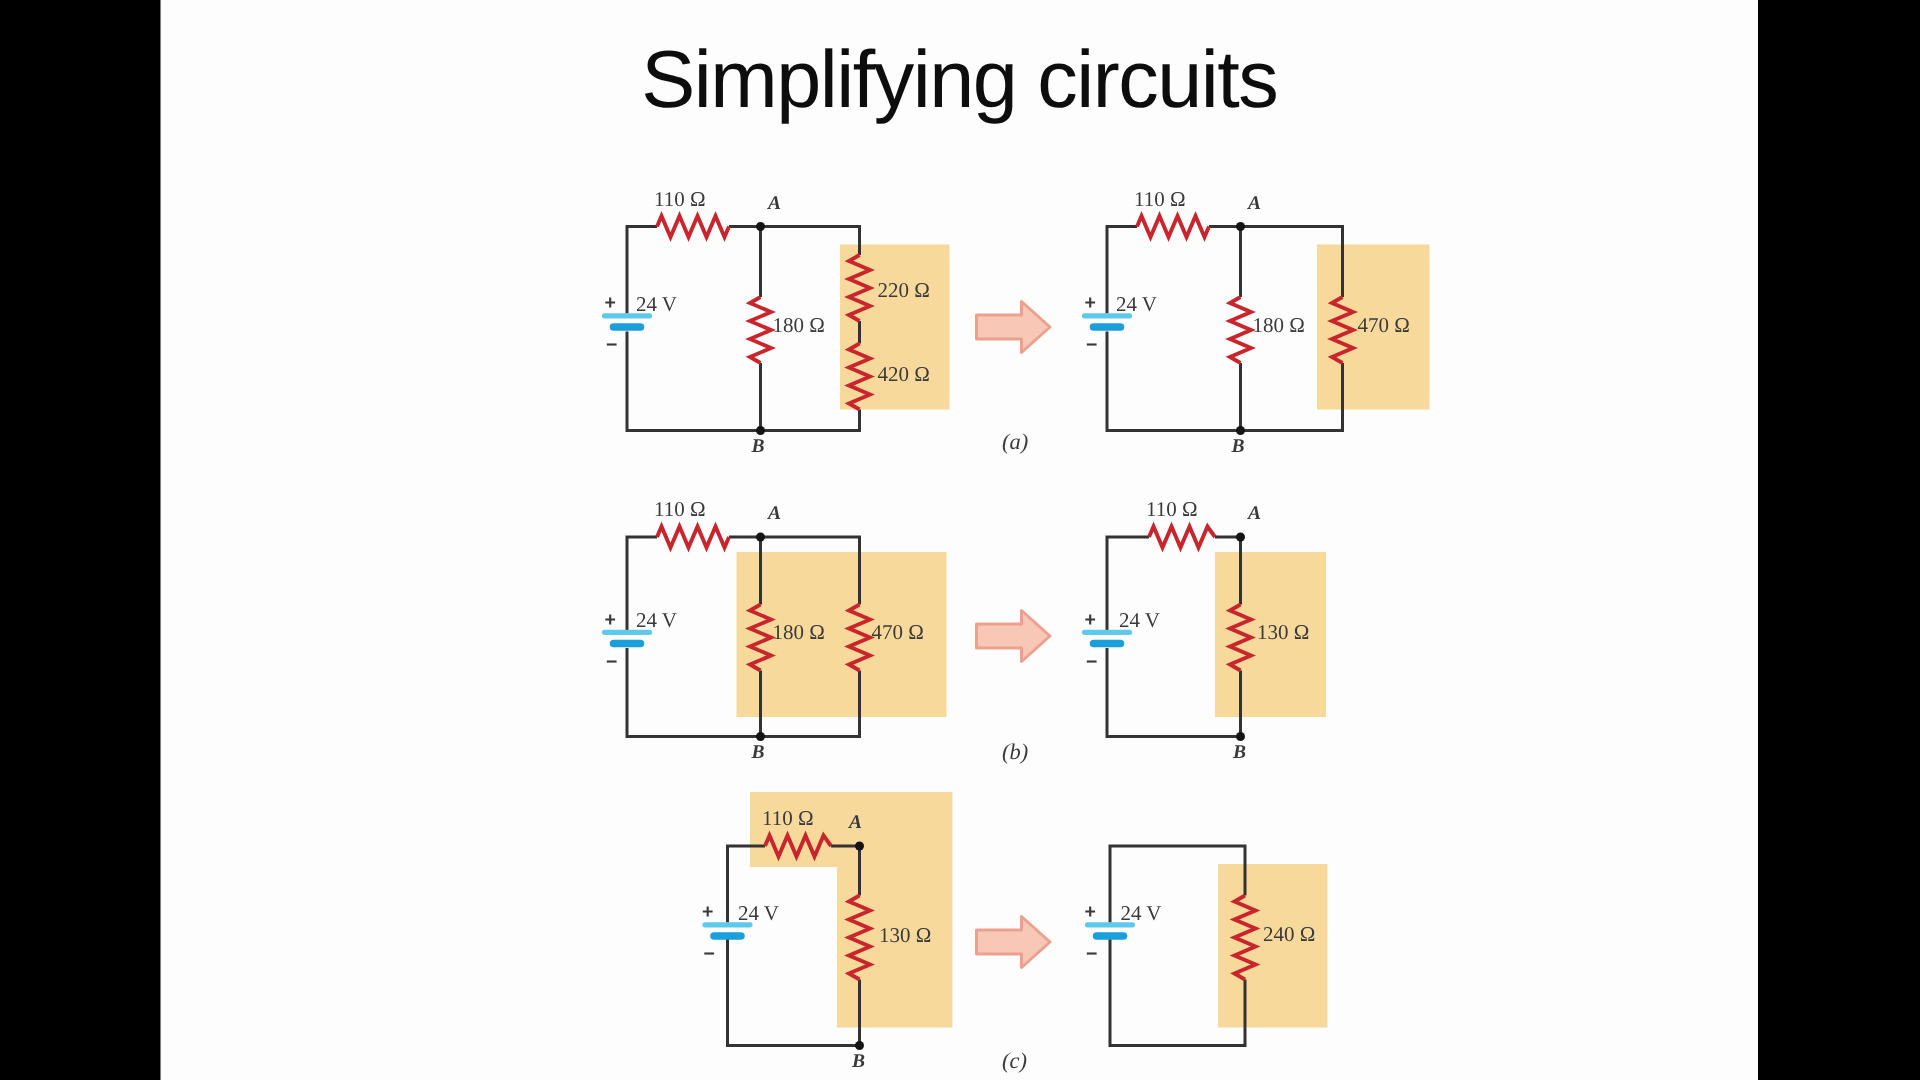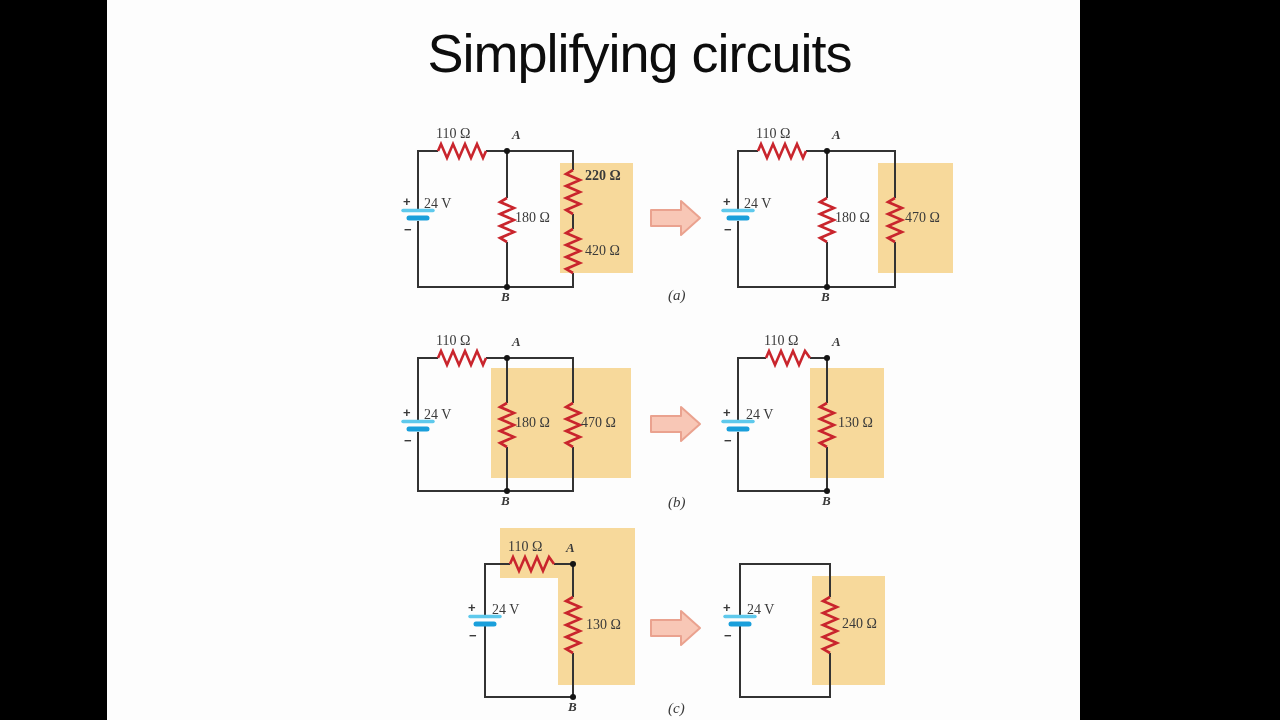--- a/index.html
+++ b/index.html
@@ -1,16 +1,16 @@
 <!DOCTYPE html>
 <html style="--background: #000000; --slide: #fdfdfd; --title-text: #0d0d0d; --text: #3a3a3a; --wire: #333333; --resistor: #c9252d; --highlight: #f7d99b; --battery-long: #5fc9ec; --battery-short: #1a9fdb; --node-dot: #141414; --arrow-fill: #f8c7b6; --arrow-stroke: #eaa28f;"><head>
 <meta charset="utf-8">
 <style>
   html,body{margin:0;padding:0;background:#000;}
-  .stage{position:relative;width:1080px;height:720px;background:var(--background,#000);overflow:hidden;font-family:"Liberation Serif",serif;}
+  .stage{position:relative;width:1280px;height:720px;background:var(--background,#000);overflow:hidden;font-family:"Liberation Serif",serif;}
   .slide{position:absolute;left:107px;top:0;width:1065px;height:720px;background:var(--slide,#fdfdfd);}
   .title{position:absolute;left:107px;top:22px;width:1065px;text-align:center;
          font-family:"Liberation Sans",sans-serif;font-size:54px;letter-spacing:-1px;color:var(--title-text,#0d0d0d);}
   .circuit{position:absolute;}
   .circuit svg{display:block;position:absolute;left:0;top:0;}
   .lbl{position:absolute;font-size:14px;color:var(--text,#3a3a3a);white-space:nowrap;font-family:"Liberation Serif",serif;line-height:1.1;text-align:center;}
   .node{position:absolute;font-style:italic;font-weight:bold;font-size:13px;color:var(--text,#3a3a3a);font-family:"Liberation Serif",serif;line-height:1.1;}
   .sign{position:absolute;font-family:"Liberation Sans",sans-serif;font-weight:bold;font-size:13px;color:var(--text,#3a3a3a);line-height:1.1;}
   .rowlbl{position:absolute;font-style:italic;font-size:15px;color:var(--text,#3a3a3a);font-family:"Liberation Serif",serif;}
   .arrow{position:absolute;}
@@ -43,21 +43,21 @@
       </g>
       <circle class="dot" cx="107" cy="26" r="3"></circle>
       <circle class="dot" cx="107" cy="162" r="3"></circle>
     </svg>
     <span class="lbl" style="left:36px;top:1px;">110 Ω</span>
     <span class="node" style="left:112px;top:3px;">A</span>
     <span class="sign" style="left:3px;top:70px;">+</span>
     <span class="lbl" style="left:24px;top:71px;">24 V</span>
     <span class="sign" style="left:4px;top:98px;">−</span>
     <span class="lbl" style="left:115px;top:85px;">180 Ω</span>
-    <span class="lbl" style="left:185px;top:43px;font-weight:bold;">220 Ω</span>
+    <span class="lbl" style="left:185px;top:62px;">220 Ω</span>
     <span class="lbl" style="left:185px;top:118px;">420 Ω</span>
     <span class="node" style="left:101px;top:165px;">B</span>
   </div>
 
   <div class="arrow" style="left:650px;top:198px;">
     <svg width="52" height="40" viewBox="0 0 52 40">
         <path class="arrowshape" d="M1,12 H31 V3 L50,20 L31,37 V28 H1 Z"></path>
       </svg>
   </div>
   <span class="rowlbl" style="left:668px;top:287px;">(a)</span>

